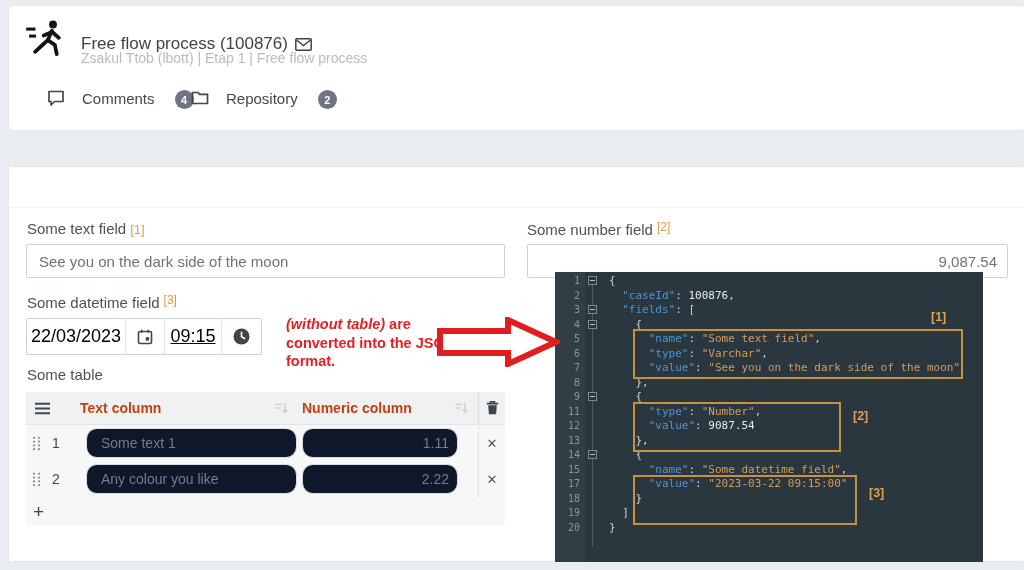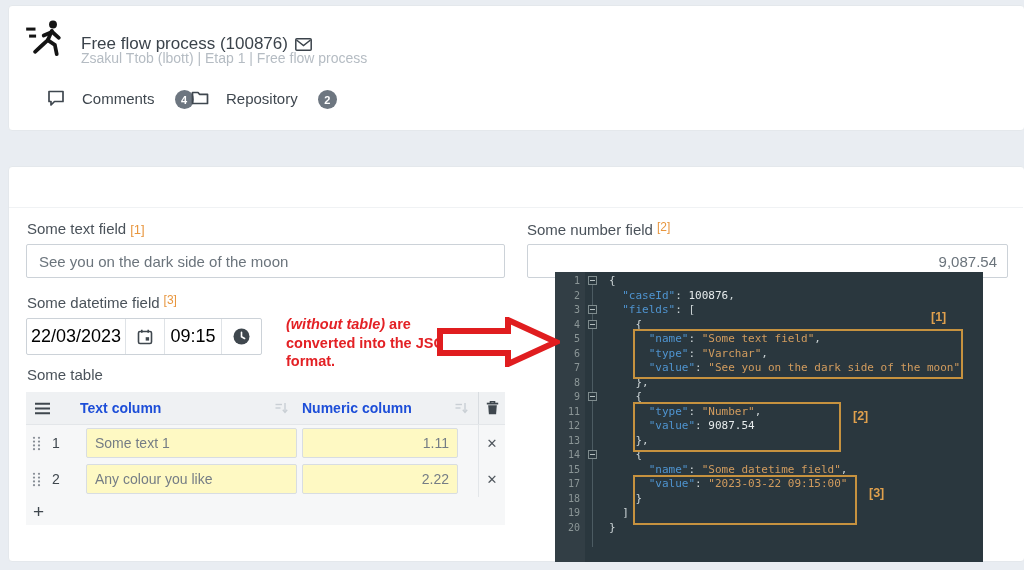--- a/index.html
+++ b/index.html
@@ -28,37 +28,37 @@
   .txt-input { position:absolute; border:1px solid #ccd2d8; border-radius:2px; background:#fff;
                font-family:"Liberation Sans",sans-serif; font-size:15px; color:#6b747c; padding:0 12px; outline:none; }
   .num-align { text-align:right; padding-right:10px; }
 
   
   .dt-group { position:absolute; left:26px; top:318px; height:37px; display:flex; align-items:stretch;
               border:1px solid #ccd2d8; border-radius:2px; background:#fff; }
   .dt-seg { display:flex; align-items:center; justify-content:center; font-size:18px; color:#000000; }
   .dt-date { width:99px; border-right:1px solid #dfe3e7; }
   .dt-calbtn { width:39px; border-right:1px solid #dfe3e7; cursor:pointer; }
-  .dt-time { width:57px; border-right:1px solid #dfe3e7; }
+  .dt-time { width:57px; border-right:1px solid #dfe3e7;text-decoration:underline; }
   .dt-clockbtn { width:39px; cursor:pointer; }
 
   
   .tbl { position:absolute; left:26px; top:392px; width:479px; background:#f6f7f8; }
   .tbl-head { display:flex; align-items:center; height:33px; background:#eff1f3; border-bottom:1px solid #e3e6e9; }
-  .th { font-size:14px; font-weight:bold; color:#1d4ed8; display:flex; align-items:center; }
+  .th { font-size:14px; font-weight:bold; color:#c2410c; display:flex; align-items:center; }
   .th-handle { width:54px; padding-left:8px; }
   .th-text { width:220px; justify-content:space-between; padding-right:12px; }
   .th-num  { width:178px; justify-content:space-between; padding-left:2px; padding-right:10px; }
   .th-del  { width:27px; justify-content:center; border-left:1px solid #d9dde1; height:100%; }
   .t-row { display:flex; align-items:center; height:36px; }
   .cell-handle { width:54px; display:flex; align-items:center; padding-left:6px; }
   .rownum { font-size:14px; color:#3f474e; margin-left:11px; }
   .cell-text { width:220px; } .cell-numc { width:178px; }
-  .cell-input { height:30px; border:1px solid #d8dde2; border-radius:2px; background:#fef9c3; outline:none;
-                font-family:"Liberation Sans",sans-serif; font-size:14px; color:#757d85; padding:0 8px; }
+  .cell-input { height:30px; border:1px solid #d8dde2; border-radius:11px; background:#0f172a; outline:none;
+                font-family:"Liberation Sans",sans-serif; font-size:14px; color:#757d85; padding:0 14px; }
   .cell-text .cell-input { width:211px; margin-left:6px; }
   .cell-numc .cell-input { width:156px; margin-left:2px; text-align:right; padding-right:8px; }
   .cell-del { width:27px; display:flex; align-items:center; justify-content:center; align-self:stretch; border-left:1px solid #e3e6e9; }
   .del-x { font-size:13px; color:#50575e; cursor:pointer; }
   .tbl-foot { height:28px; display:flex; align-items:center; padding-left:7px; }
   .plus { font-size:19px; color:#3f474e; cursor:pointer; line-height:1; }
 
   
   .note { position:absolute; left:286px; top:315px; width:210px; font-size:14.5px; font-weight:bold; line-height:18.5px; }
   .note i { font-style:italic; }

